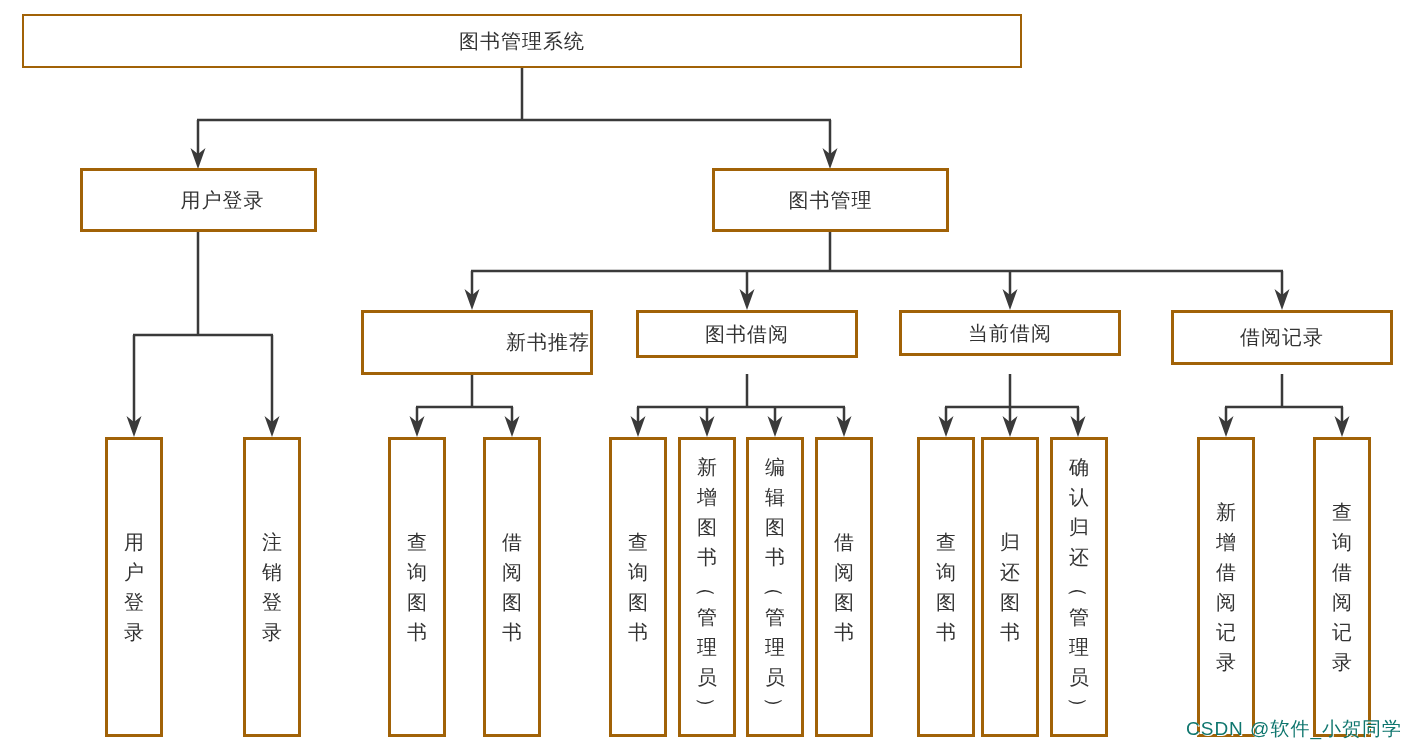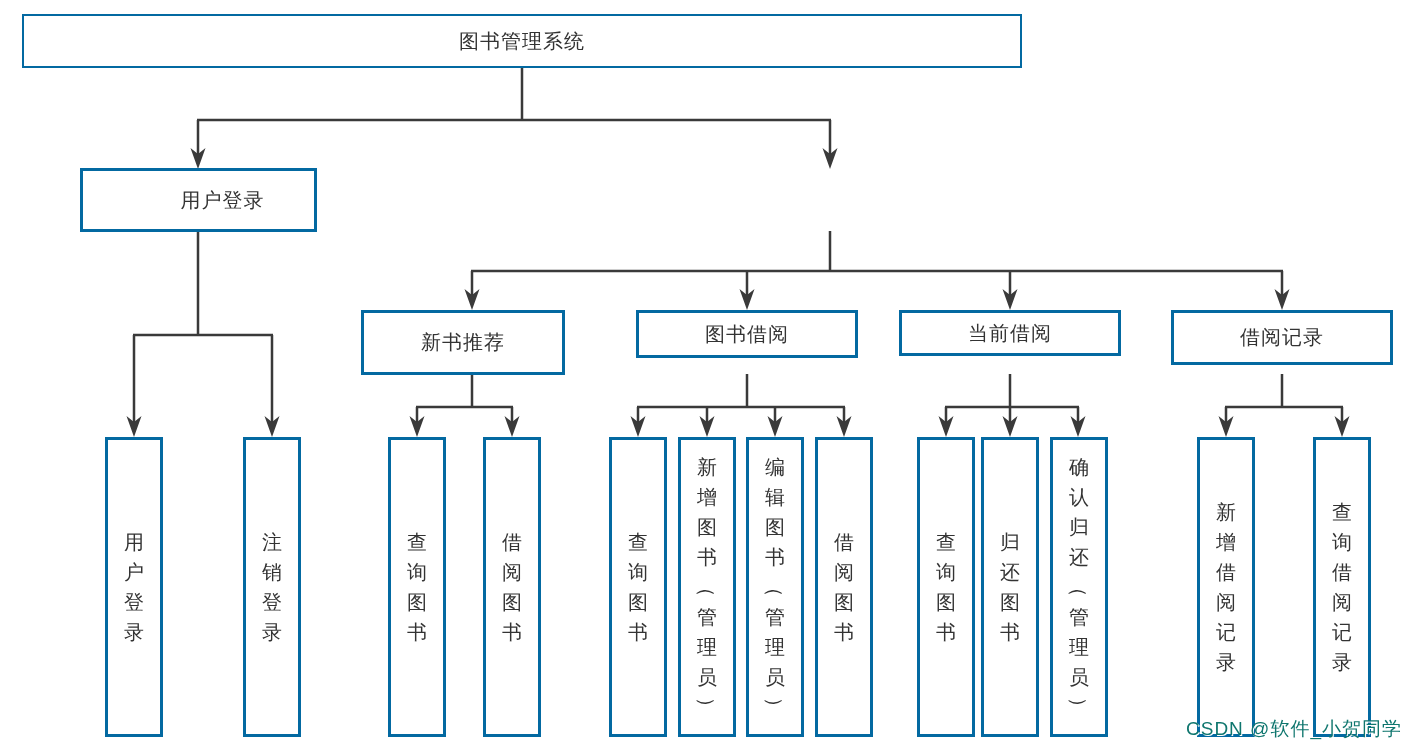--- a/index.html
+++ b/index.html
@@ -14,21 +14,21 @@
   .connectors {
     position: absolute;
     left: 0; top: 0;
     width: 1405px; height: 747px;
     pointer-events: none;
   }
   .box {
     position: absolute;
     box-sizing: border-box;
     background: #ffffff;
-    border: 3px solid #0369a1;
+    border: 3px solid #a16207;
     display: flex;
     align-items: center;
     justify-content: center;
     color: #333333;
     font-size: 20px;
     letter-spacing: 1px;
     text-align: center;
   }
   .box.root { border-width: 2px; }
   .box.leaf { letter-spacing: 0; }
@@ -95,22 +95,25 @@
     </g>
   </svg>
 
   <div class="box root" style="left:22px; top:14px; width:1000px; height:54px;">
     <span>图书管理系统</span>
   </div>
 
   <div class="box" style="left:80px; top:168px; width:237px; height:64px;padding-left:48px;">
     <span>用户登录</span>
   </div>
-
-  <div class="box" style="left:361px; top:310px; width:204px; height:65px;">
+  <div class="box" style="left:712px; top:168px; width:237px; height:64px;">
+    <span>图书管理</span>
+  </div>
+
+  <div class="box" style="left:361px; top:310px; width:232px; height:65px;justify-content:flex-end;">
     <span>新书推荐</span>
   </div>
   <div class="box" style="left:636px; top:310px; width:222px; height:48px;">
     <span>图书借阅</span>
   </div>
   <div class="box" style="left:899px; top:310px; width:222px; height:46px;">
     <span>当前借阅</span>
   </div>
   <div class="box" style="left:1171px; top:310px; width:222px; height:55px;">
     <span>借阅记录</span>

